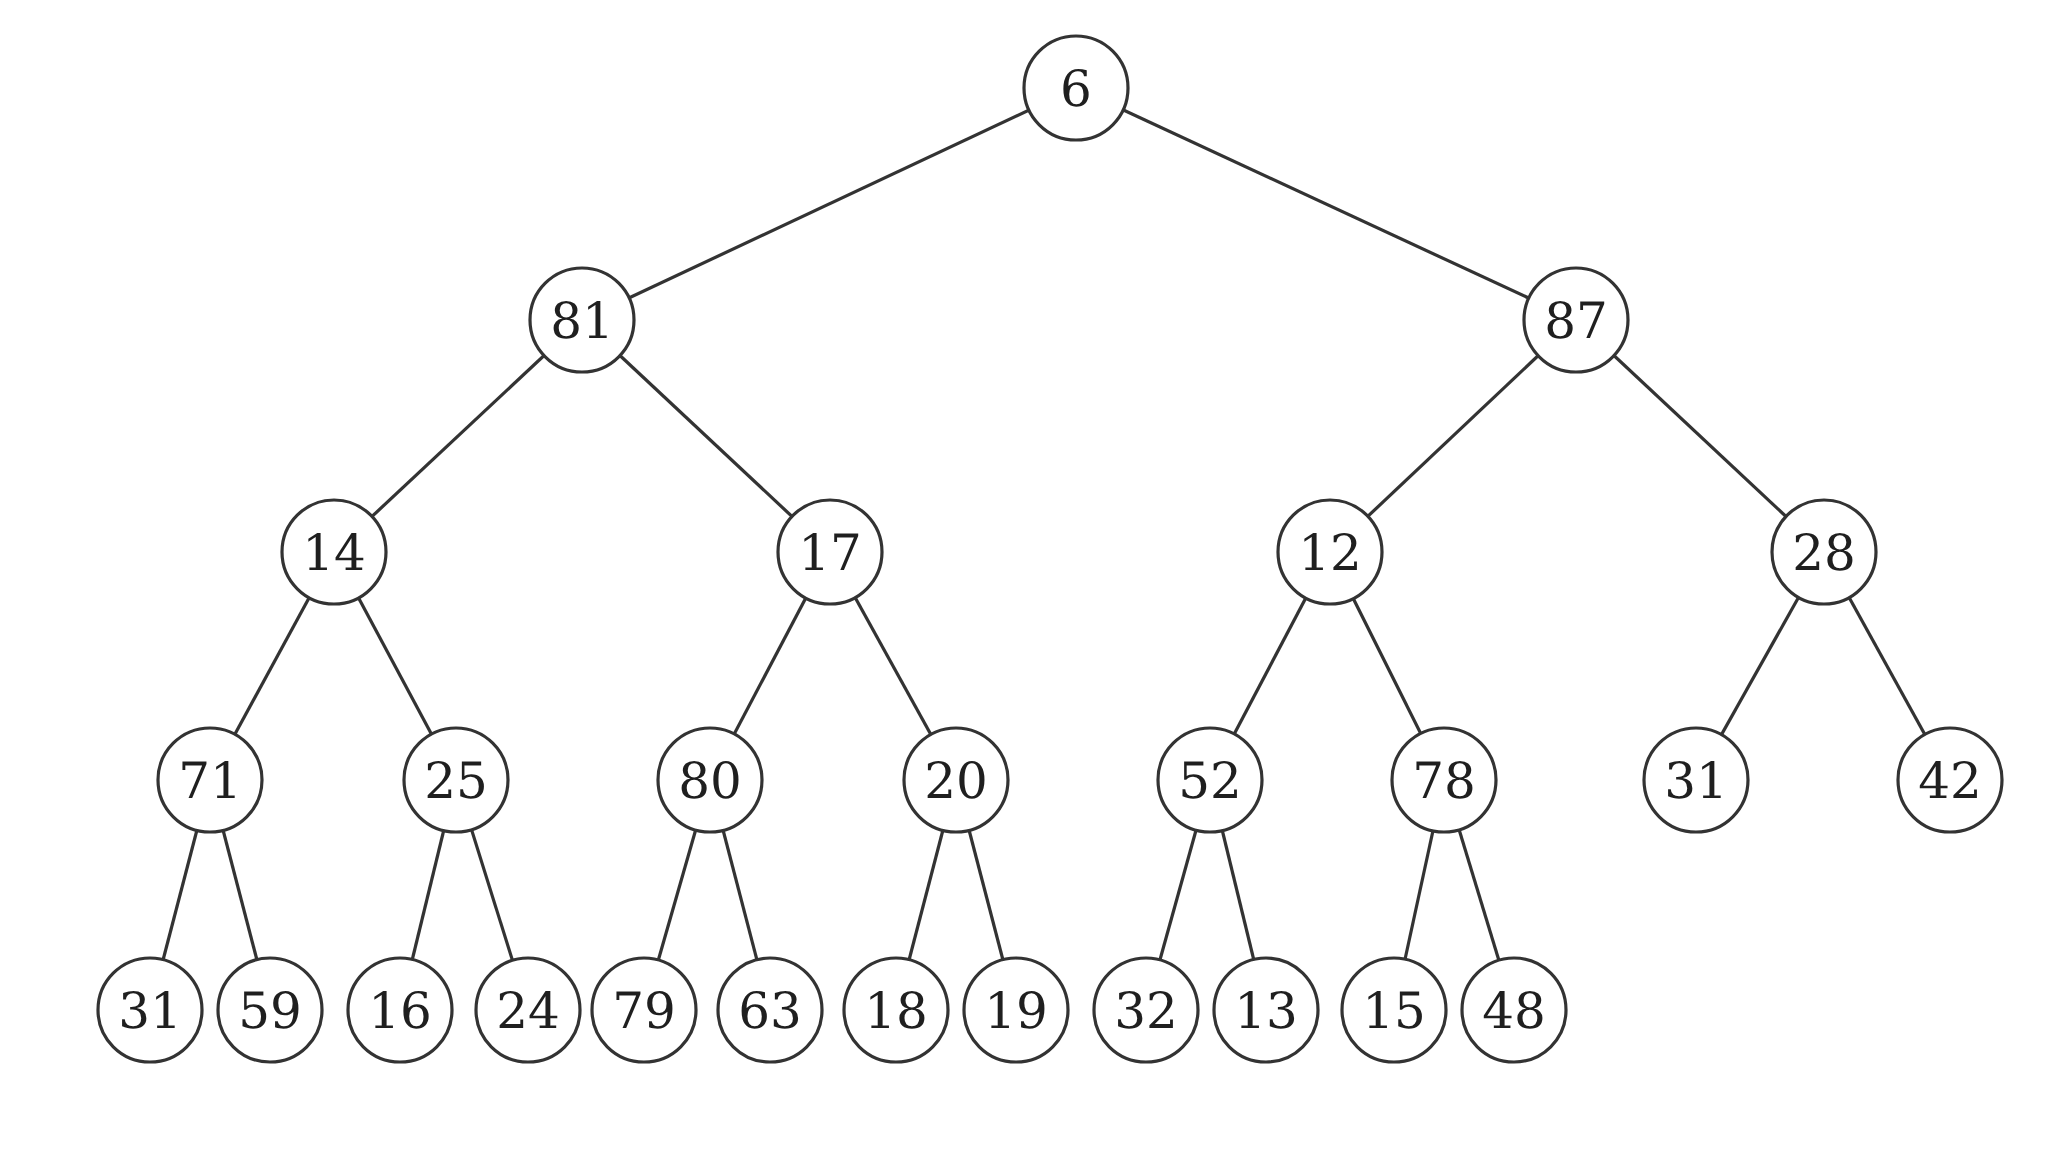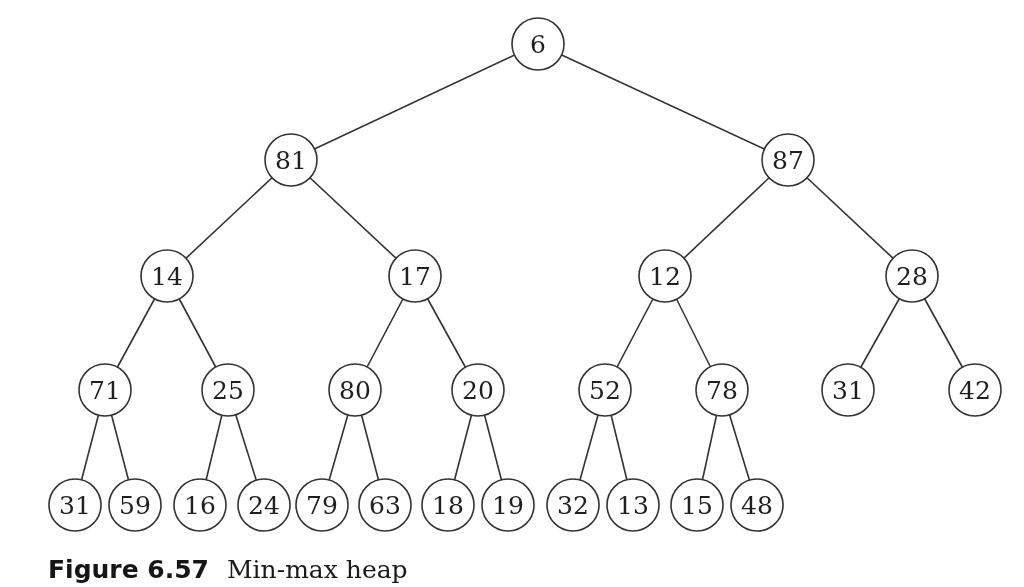--- a/index.html
+++ b/index.html
@@ -180,16 +180,13 @@
       </g>
       <g>
         <circle cx="697" cy="505" r="26" fill="#ffffff" stroke="#333333" stroke-width="1.6"></circle>
         <text x="697" y="505" dy="0.36em" class="node-label" fill="#1f1f1f">15</text>
       </g>
       <g>
         <circle cx="757" cy="505" r="26" fill="#ffffff" stroke="#333333" stroke-width="1.6"></circle>
         <text x="757" y="505" dy="0.36em" class="node-label" fill="#1f1f1f">48</text>
       </g>
     </svg>
-  <div class="caption">
-    <span class="caption-label">Figure 6.57</span><span class="caption-title">Min-max heap</span>
-  </div>
 </div>
 
 </body></html>

